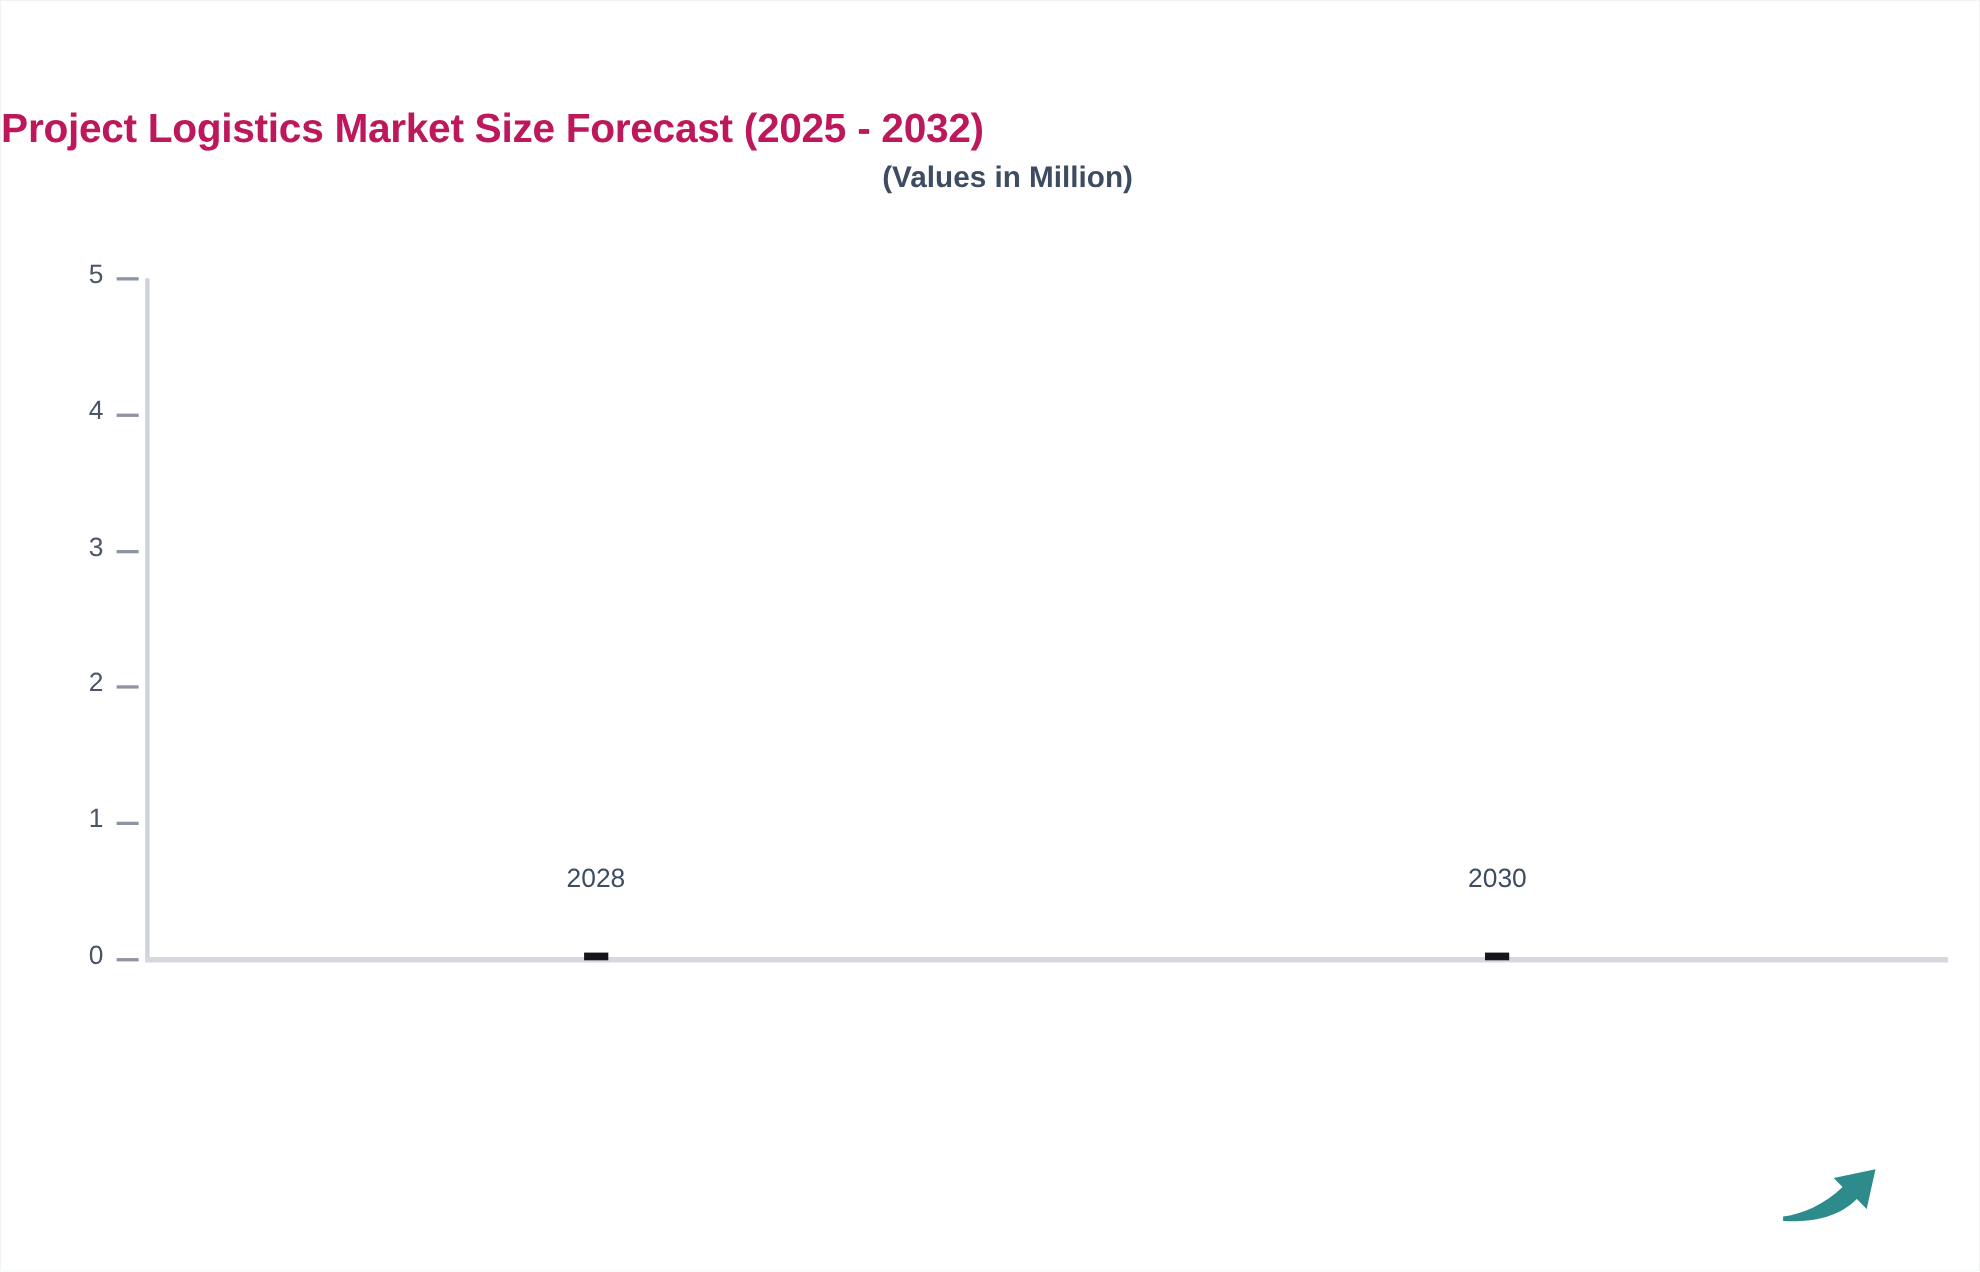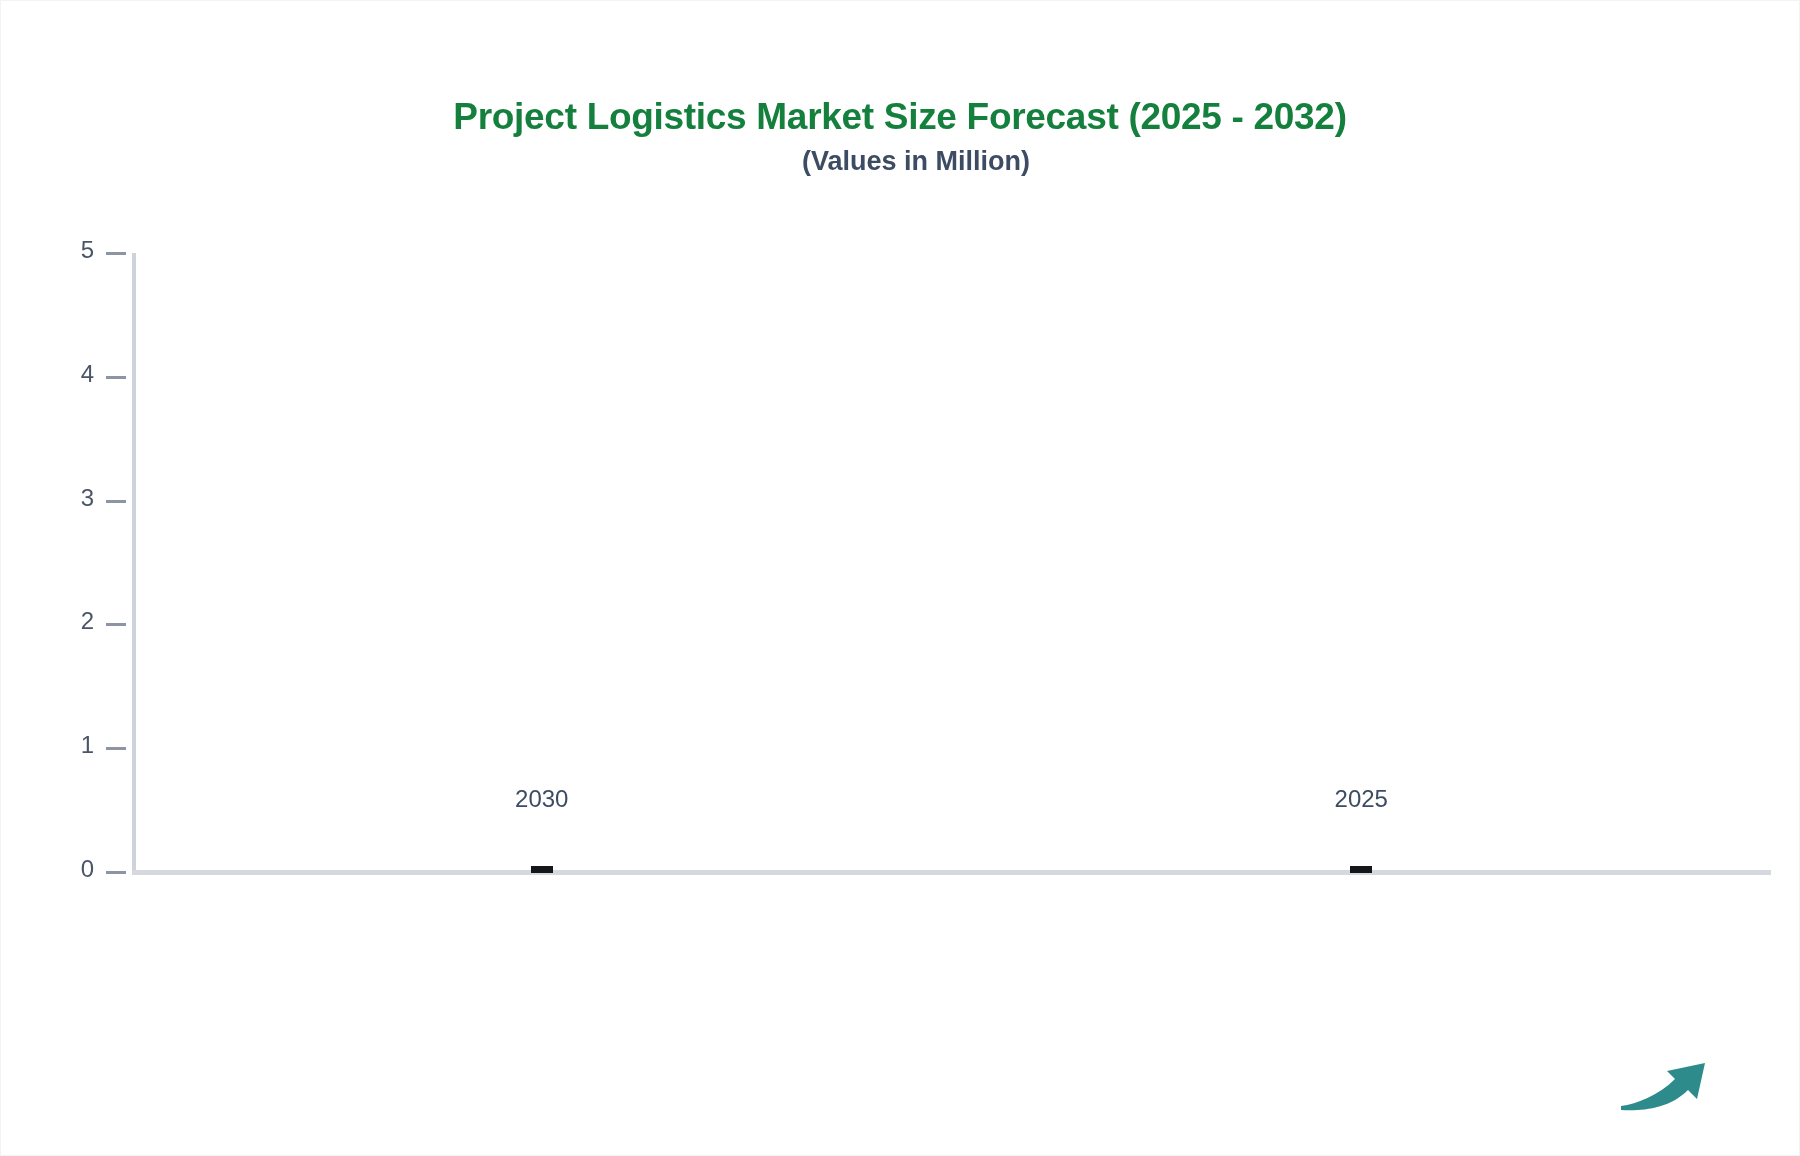--- a/index.html
+++ b/index.html
@@ -20,25 +20,24 @@
     border: 1px solid #f2f3f5;
     overflow: hidden;
   }
 
   
   .chart-title {
     position: absolute;
     left: 0;
     right: 0;
     top: 96px;
-    text-align: center;
     font-size: 37px;
     font-weight: bold;
     letter-spacing: -0.3px;
-    color: #15803d;
+    color: #be185d;
     line-height: 1.1;
     white-space: nowrap;
   }
   .chart-subtitle {
     position: absolute;
     left: 0;
     right: 0;
     top: 146px;
     text-align: center;
     font-size: 27px;
@@ -182,22 +181,22 @@
         <span class="ydash"></span>
       </div>
     </div>
 
   <div id="plot">
       <div class="bar-marker" title="2022: 0.02" style="left: 409.75px; height: 7px;"></div>
       <div class="bar-marker" title="2026: 0.02" style="left: 1229.25px; height: 7px;"></div>
     </div>
 
   <div id="x-axis">
-      <div class="xtick-label" style="left: 540.75px;">2030</div>
-      <div class="xtick-label" style="left: 1360.25px;">2025</div>
+      <div class="xtick-label" style="left: 540.75px;">2028</div>
+      <div class="xtick-label" style="left: 1360.25px;">2030</div>
     </div>
 
   <div id="amr-logo">
     <svg width="100" height="62" viewBox="0 0 100 62">
       <path d="M2 57 C 18 55, 40 46, 56 30 L 48 22 L 86 14 L 78 50 L 69 41
                C 50 60, 24 62, 2 61 Z" fill="#2e8b8b"></path>
     </svg>
   </div>
 
 </div>

